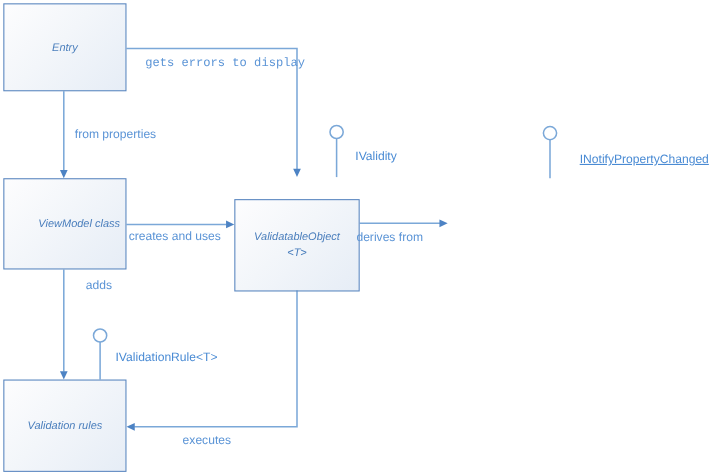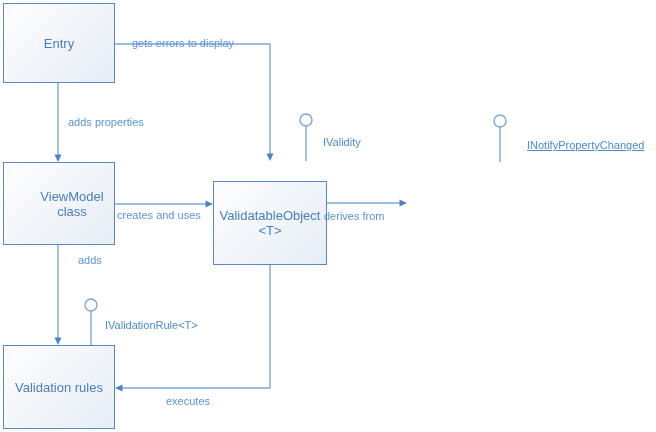--- a/index.html
+++ b/index.html
@@ -19,43 +19,44 @@
   .node {
     position: absolute;
     box-sizing: border-box;
     border: 1.4px solid #5b87c0;
     background: linear-gradient(135deg, #fdfdfe 0%, #f3f6fa 45%, #e6edf6 100%);
     display: flex;
     flex-direction: column;
     align-items: center;
     justify-content: center;
     color: #4a7ebc;
-    font-size: 13px;
+    font-size: 10px;
     line-height: 15px;
     text-align: center;
+    font-style: italic;
   }
   .edge-label {
     position: absolute;
     color: #5b94d6;
     font-size: 11px;
     white-space: nowrap;
   }
   .iface-label {
     position: absolute;
     color: #4a8bd4;
     font-size: 11px;
     white-space: nowrap;
   }
   #n-entry     { left: 3px;   top: 3px;   width: 112px; height: 80px; }
   #n-viewmodel { left: 3px;   top: 162px; width: 112px; height: 83px; padding-left: 26px; }
   #n-validatable { left: 213px; top: 161px; width: 114px; height: 84px; margin-top: 20px; }
   #n-extended  { left: 407px; top: 162px; width: 113px; height: 83px; }
   #n-rules     { left: 3px;   top: 345px; width: 112px; height: 84px; }
 
-  #l-gets      { left: 132px; top: 37px; }
+  #l-gets      { left: 132px; top: 52px; font-family: Liberation Mono, monospace; }
   #l-sets      { left: 68px;  top: 116px; }
   #l-creates   { left: 117px; top: 209px; }
   #l-derives   { left: 324px; top: 210px; }
   #l-adds      { left: 78px;  top: 254px; }
   #l-executes  { left: 166px; top: 395px; }
 
   #l-ivalidity { left: 323px; top: 136px; }
   #l-inotify   { left: 527px; top: 139px; text-decoration: underline; }
   #l-ivalrule  { left: 105px; top: 319px; }
 </style>
@@ -106,21 +107,21 @@
     <span>ValidatableObject</span>
     <span>&lt;T&gt;</span>
   </div>
 
 
   <div class="node" id="n-rules">
     <span>Validation rules</span>
   </div>
 
   <div class="edge-label" id="l-gets">gets errors to display</div>
-  <div class="edge-label" id="l-sets">adds properties</div>
+  <div class="edge-label" id="l-sets">from properties</div>
   <div class="edge-label" id="l-creates">creates and uses</div>
   <div class="edge-label" id="l-derives">derives from</div>
   <div class="edge-label" id="l-adds">adds</div>
   <div class="edge-label" id="l-executes">executes</div>
 
   <div class="iface-label" id="l-ivalidity">IValidity</div>
   <div class="iface-label" id="l-inotify">INotifyPropertyChanged</div>
   <div class="iface-label" id="l-ivalrule">IValidationRule&lt;T&gt;</div>
 
 </div>

